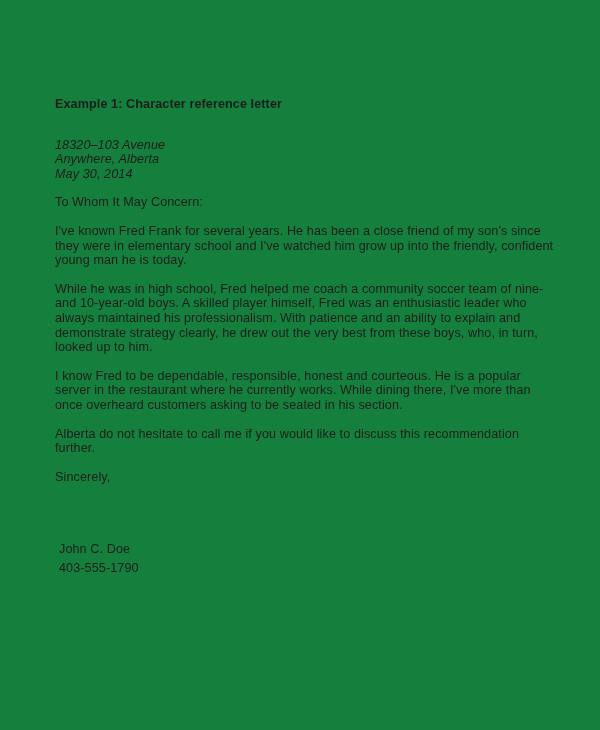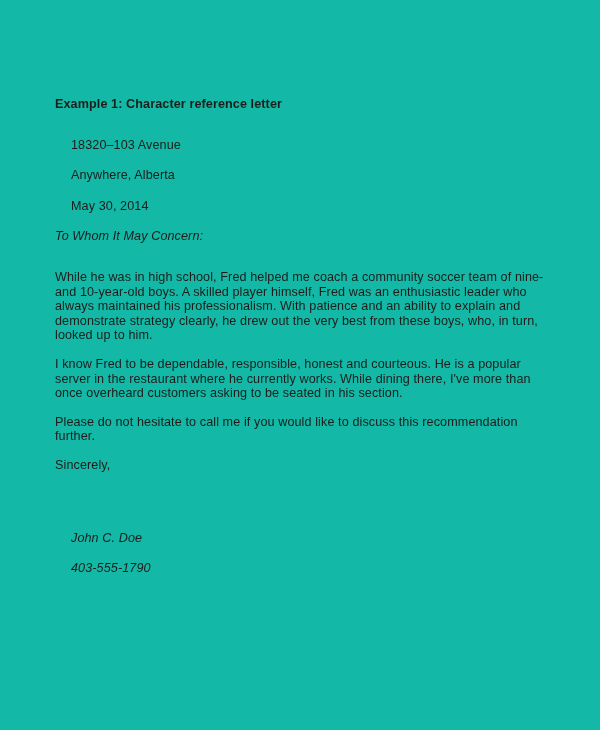--- a/index.html
+++ b/index.html
@@ -11,81 +11,81 @@
     width: 600px;
     height: 730px;
     overflow: hidden;
     font-family: "Liberation Sans", "DejaVu Sans", sans-serif;
     color: #1d1d1b;
   }
   .page {
     box-sizing: border-box;
     width: 600px;
     height: 730px;
-    background: #14b8a6;
+    background: #15803d;
     padding: 97px 36px 40px 55px;
   }
   .letter {
     font-size: 12.6px;
     line-height: 14.6px;
     letter-spacing: 0.1px;
   }
   .letter-title {
     font-weight: bold;
     margin: 0 0 26px 0;
     font-size: 12.6px;
   }
   .address-block {
     margin: 0 0 14px 0;
   }
   .address-line {
-    margin: 16px;
+    margin: 0;
+    font-style: italic;
   }
   .salutation {
-    margin: 14px 0 26px 0;
-    font-style: italic;
+    margin: 14px 0 14px 0;
   }
   .paragraph {
     margin: 14px 0 14px 0;
     max-width: 502px;
   }
   .closing {
     margin: 14px 0 7px 0;
   }
   .signature-block {
     margin-top: 58px;
   }
   .signature-line {
-    margin: 16px;
-    font-style: italic;
+    margin: 4px;
   }
 </style>
 </head>
 <body>
 
 <div class="page">
   <div class="letter">
 
     <p class="letter-title">Example 1: Character reference letter</p>
 
     <div class="address-block">
       <p class="address-line">18320–103 Avenue</p>
       <p class="address-line">Anywhere, Alberta</p>
       <p class="address-line">May 30, 2014</p>
     </div>
 
     <p class="salutation">To Whom It May Concern:</p>
 
+    <p class="paragraph">I've known Fred Frank for several years. He has been a close friend of my son's since they were in elementary school and I've watched him grow up into the friendly, confident young man he is today.</p>
 
     <p class="paragraph">While he was in high school, Fred helped me coach a community soccer team of nine- and 10-year-old boys. A skilled player himself, Fred was an enthusiastic leader who always maintained his professionalism. With patience and an ability to explain and demonstrate strategy clearly, he drew out the very best from these boys, who, in turn, looked up to him.</p>
 
     <p class="paragraph">I know Fred to be dependable, responsible, honest and courteous. He is a popular server in the restaurant where he currently works. While dining there, I've more than once overheard customers asking to be seated in his section.</p>
 
 
-    <p class="paragraph">Please do not hesitate to call me if you would like to discuss this recommendation further.</p>
+    <p class="paragraph">Alberta do not hesitate to call me if you would like to discuss this recommendation further.</p>
 
     <p class="closing">Sincerely,</p>
 
     <div class="signature-block">
       <p class="signature-line">John C. Doe</p>
       <p class="signature-line">403-555-1790</p>
     </div>
 
   </div>
 </div>

